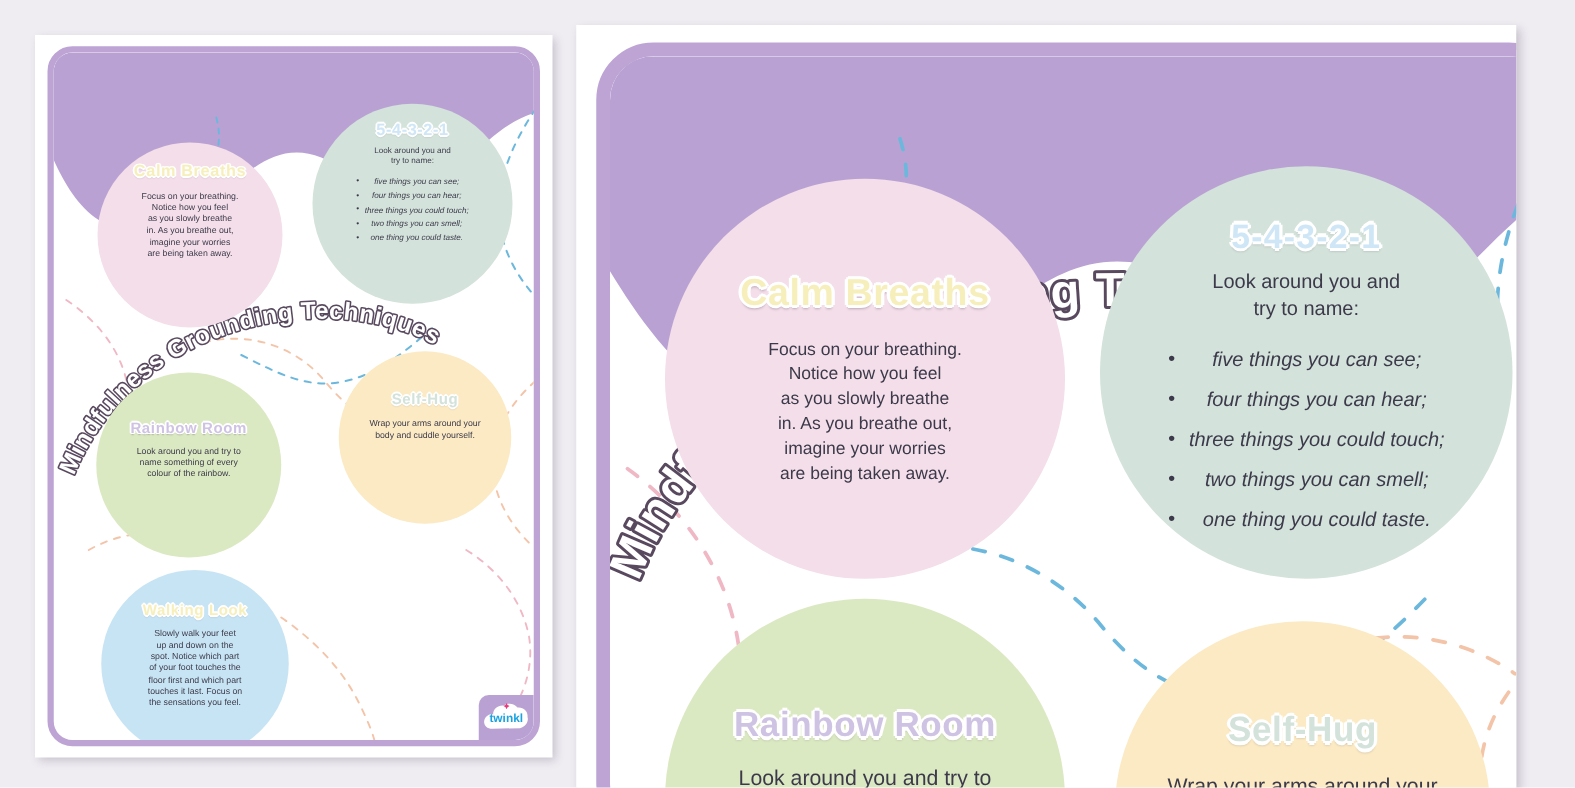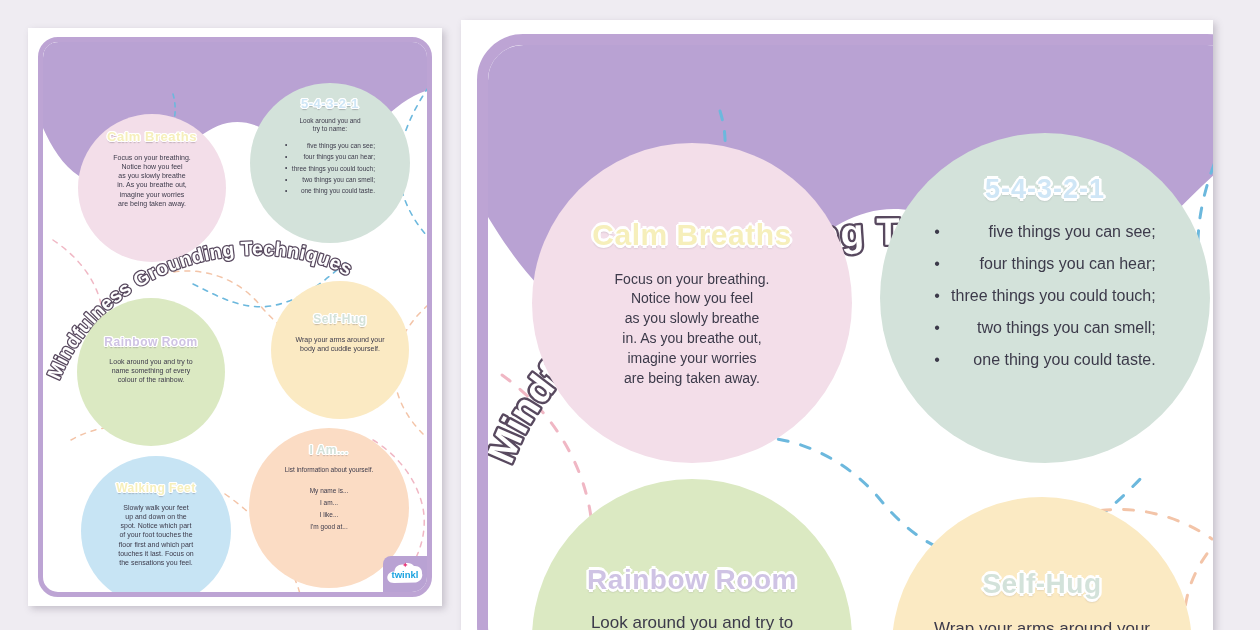--- a/index.html
+++ b/index.html
@@ -51,21 +51,22 @@
   }
   .bubble .b-body{
     color:#3c3a4a;
     line-height:1.32;
   }
   .bubble .b-list{
     list-style:none;
     margin:0;
     padding:0;
     color:#3c3a4a;
-    text-align:right;
+    text-align:center;
+    font-style:italic;
   }
   .bubble .b-list li{
     position:relative;
     padding-left:1.05em;
   }
   .bubble .b-list li:before{
     content:"•";
     position:absolute;
     left:0;
     top:-0.05em;
@@ -170,40 +171,30 @@
 colour of the rainbow.</div>
       </div>
 
       <div class="bubble" style="left:228px;top:239px;width:138px;height:138px;background:#fbeac3;padding-top:32px;">
         <div class="b-title stroked small" style="font-size:12px;color:#d3e2da;">Self-Hug</div>
         <div class="b-body" style="font-size:7px;margin-top:9px;white-space:pre-line;">Wrap your arms around your
 body and cuddle yourself.</div>
       </div>
 
       <div class="bubble" style="left:38px;top:414px;width:150px;height:150px;background:#c7e4f4;padding-top:26px;">
-        <div class="b-title stroked small" style="font-size:12px;color:#f6efbb;">Walking Feet</div>
+        <div class="b-title stroked small" style="font-size:12px;color:#f6efbb;">Walking Look</div>
         <div class="b-body" style="font-size:7px;margin-top:8px;white-space:pre-line;">Slowly walk your feet
 up and down on the
 spot. Notice which part
 of your foot touches the
 floor first and which part
 touches it last. Focus on
 the sensations you feel.</div>
       </div>
 
-      <div class="bubble" style="left:206px;top:386px;width:160px;height:160px;background:#fbdcc4;padding-top:16px;">
-        <div class="b-title stroked small" style="font-size:12px;color:#d3e2da;">I Am...</div>
-        <div class="b-body" style="font-size:6.5px;margin-top:9px;white-space:pre-line;">List information about yourself.</div>
-        <div class="b-lines" style="font-size:6.5px;margin-top:11px;line-height:1.85;text-align:center;">
-            <div>My name is...</div>
-            <div>I am...</div>
-            <div>I like...</div>
-            <div>I'm good at...</div>
-          </div>
-      </div>
 
       <div class="twinkl" style="right:0px;bottom:0px;width:44px;height:36px;border-radius:8px 0 0 0;">
         <svg width="38" height="26" viewBox="0 0 76 52">
           <path d="M16,44 C6,44 1,37 3,30 C5,23 12,20 17,21 C17,12 25,6 34,7
                    C40,2 51,3 56,10 C66,9 73,16 72,25 C74,30 71,40 60,43 Z" fill="#ffffff"></path>
           <path d="M25,8 l2.6,5.2 l5.2,2.6 l-5.2,2.6 l-2.6,5.2 l-2.6,-5.2 l-5.2,-2.6 l5.2,-2.6 Z" fill="#e8397c" transform="translate(23,-2) scale(0.62)"></path>
           <text x="38" y="33" text-anchor="middle" font-family="'Liberation Sans', sans-serif" font-size="19" font-weight="bold" fill="#1ba3e0">twinkl</text>
         </svg>
       </div>
 
@@ -249,20 +240,22 @@
         <div class="b-body" style="font-size:14px;margin-top:19px;white-space:pre-line;line-height:1.42;">Focus on your breathing.
 Notice how you feel
 as you slowly breathe
 in. As you breathe out,
 imagine your worries
 are being taken away.</div>
       </div>
 
       <div class="bubble" style="left:392px;top:88px;width:330px;height:330px;background:#d3e2da;padding-top:42px;">
         <div class="b-title stroked" style="font-size:27px;color:#cfe6f6;letter-spacing:1px;">5-4-3-2-1</div>
+        <div class="b-body" style="font-size:16px;margin-top:12px;white-space:pre-line;line-height:1.38;">Look around you and
+try to name:</div>
         <ul class="b-list" style="font-size:16px;margin-top:13px;line-height:2.0;">
             <li>five things you can see;</li>
             <li>four things you can hear;</li>
             <li>three things you could touch;</li>
             <li>two things you can smell;</li>
             <li>one thing you could taste.</li>
           </ul>
       </div>
 
       <div class="bubble" style="left:44px;top:434px;width:320px;height:320px;background:#dbe9c2;padding-top:86px;">

